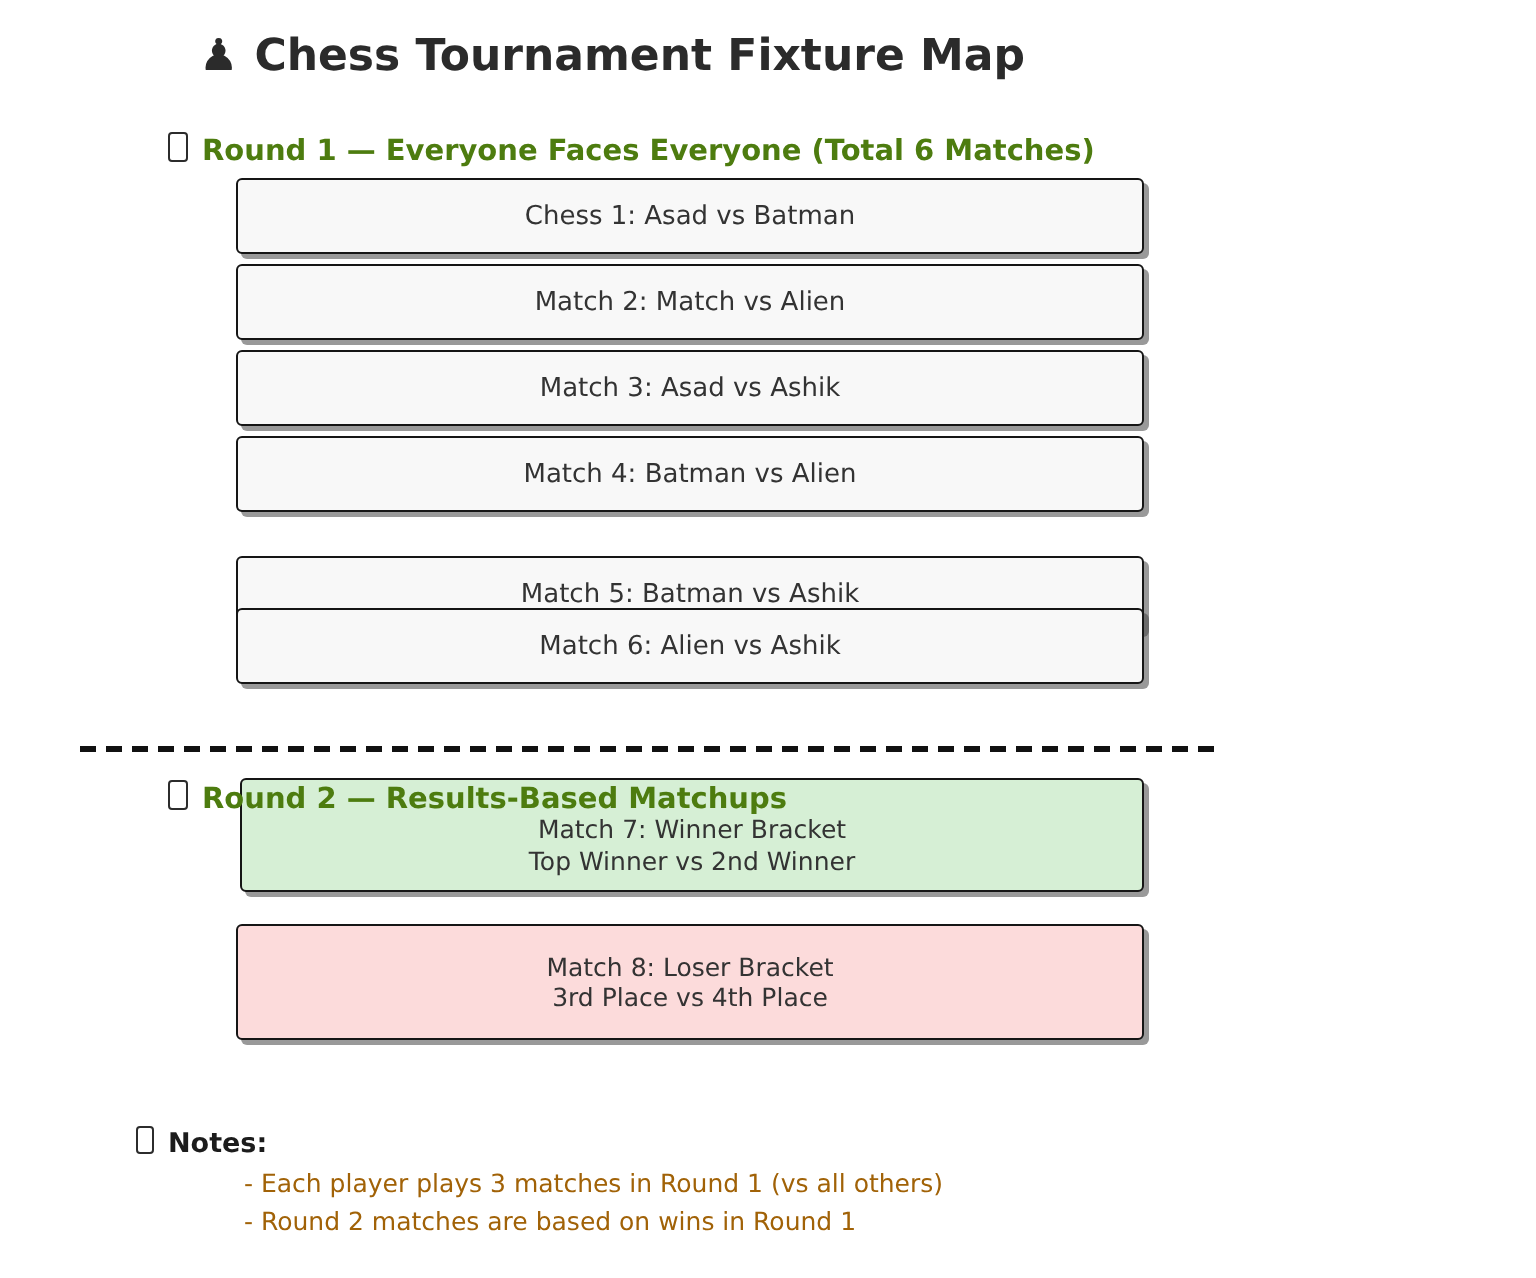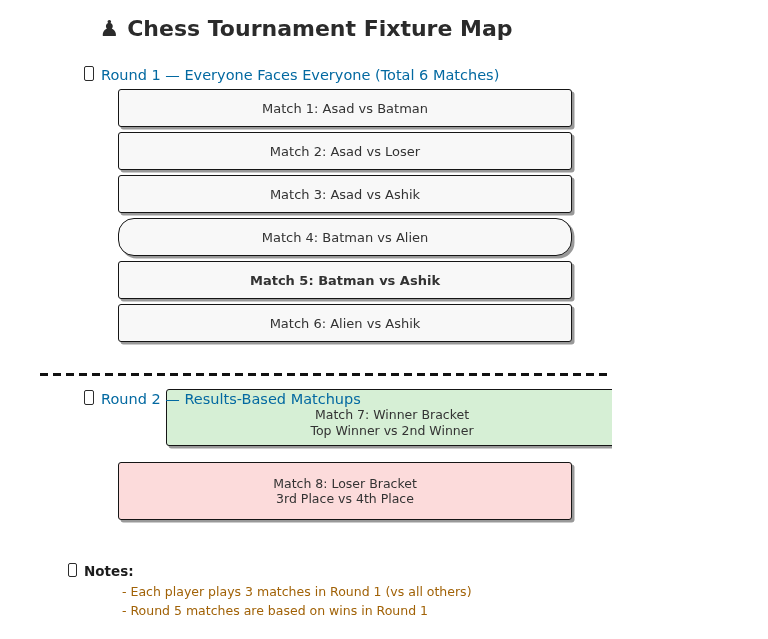--- a/index.html
+++ b/index.html
@@ -18,22 +18,22 @@
     width: 100%;
     text-align: center;
     font-size: 22px;
     font-weight: bold;
     color: #2b2b2b;
   }
   .title .pawn { margin-right: 8px; }
   .section-header {
     position: absolute;
     font-size: 14.5px;
-    font-weight: normal;
-    color: #0369a1;
+    font-weight: bold;
+    color: #4d7c0f;
     white-space: nowrap;
     z-index: 3;
   }
   .tofu {
     display: inline-block;
     width: 8px;
     height: 13px;
     border: 1.4px solid #2c2c2c;
     border-radius: 2px;
     margin-right: 7px;
@@ -74,21 +74,20 @@
     line-height: 15.5px;
     color: #333333;
     text-align: center;
     z-index: 1;
   }
   .winner-box {
     left: 120px;
     top: 389px;
     width: 452px;
     height: 57px;
-    margin-left: 46px;
   }
   .loser-box {
     left: 118px;
     top: 462px;
     width: 454px;
     height: 58px;
   }
   .divider {
     position: absolute;
     left: 40px;
@@ -119,25 +118,25 @@
 <div class="frame">
 
   <div class="title">
     <span class="pawn">♟</span><span>Chess Tournament Fixture Map</span>
   </div>
 
   <div class="section-header" style="left:84px; top:66px;">
     <span class="tofu"></span><span>Round 1 — Everyone Faces Everyone (Total 6 Matches)</span>
   </div>
 
-  <div class="match-box" style="top:89px;">Match 1: Asad vs Batman</div>
-  <div class="match-box" style="top:132px;">Match 2: Asad vs Loser</div>
+  <div class="match-box" style="top:89px;">Chess 1: Asad vs Batman</div>
+  <div class="match-box" style="top:132px;">Match 2: Match vs Alien</div>
   <div class="match-box" style="top:175px;">Match 3: Asad vs Ashik</div>
-  <div class="match-box" style="top:218px;border-radius:16px;">Match 4: Batman vs Alien</div>
-  <div class="match-box" style="top:261px;font-weight:bold;">Match 5: Batman vs Ashik</div>
+  <div class="match-box" style="top:218px;">Match 4: Batman vs Alien</div>
+  <div class="match-box" style="top:278px;">Match 5: Batman vs Ashik</div>
   <div class="match-box" style="top:304px;">Match 6: Alien vs Ashik</div>
 
   <div class="divider"></div>
 
   <div class="section-header" style="left:84px; top:390px;">
     <span class="tofu"></span><span>Round 2 — Results-Based Matchups</span>
   </div>
 
   <div class="bracket-box winner-box" style="background:#d6efd5; padding-top:10px;">
     <div>Match 7: Winner Bracket</div>
@@ -147,15 +146,15 @@
   <div class="bracket-box loser-box" style="background:#fcdbdb;">
     <div>Match 8: Loser Bracket</div>
     <div>3rd Place vs 4th Place</div>
   </div>
 
   <div class="notes-header">
     <span class="tofu tofu-small"></span><span>Notes:</span>
   </div>
 
   <div class="note-line" style="top:584px;">- Each player plays 3 matches in Round 1 (vs all others)</div>
-  <div class="note-line" style="top:603px;">- Round 5 matches are based on wins in Round 1</div>
+  <div class="note-line" style="top:603px;">- Round 2 matches are based on wins in Round 1</div>
 
 </div>
 
 </body></html>

